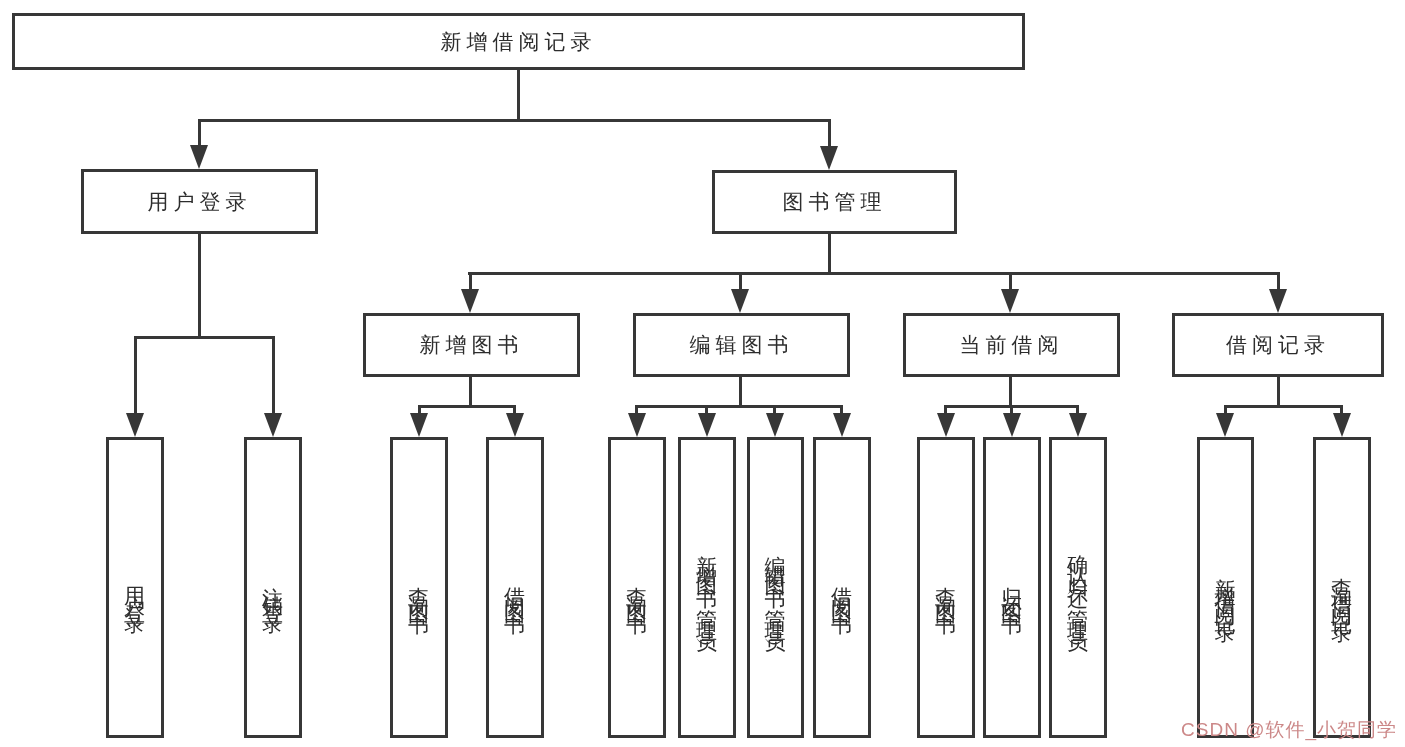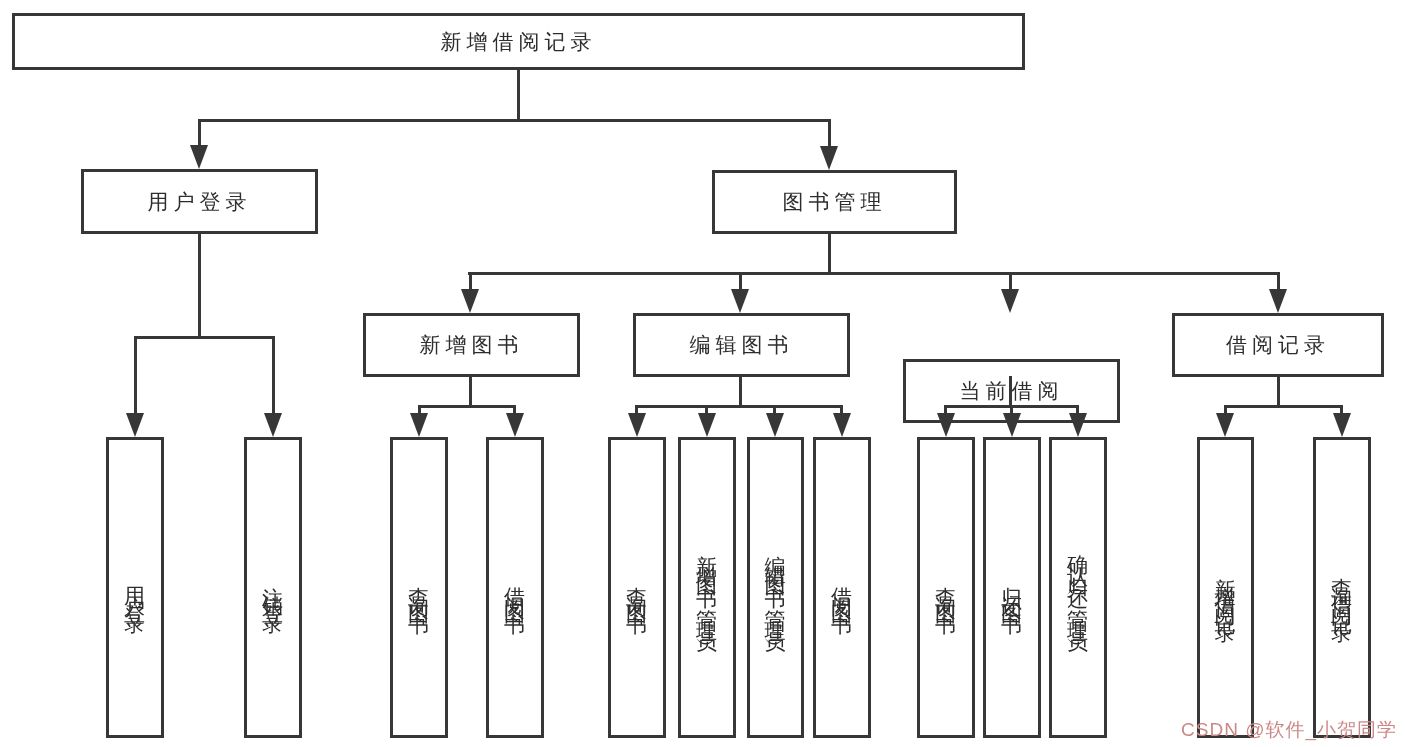--- a/index.html
+++ b/index.html
@@ -90,21 +90,21 @@
   <div class="arrow" style="left:731px;top:289px;"></div>
   <div class="arrow" style="left:1001px;top:289px;"></div>
   <div class="arrow" style="left:1269px;top:289px;"></div>
 
   <div class="node" style="left:363px;top:313px;width:217px;height:64px;">
     <span>新增图书</span>
   </div>
   <div class="node" style="left:633px;top:313px;width:217px;height:64px;">
     <span>编辑图书</span>
   </div>
-  <div class="node" style="left:903px;top:313px;width:217px;height:64px;margin-top:46px;">
+  <div class="node" style="left:903px;top:313px;width:217px;height:64px;">
     <span>当前借阅</span>
   </div>
   <div class="node" style="left:1172px;top:313px;width:212px;height:64px;">
     <span>借阅记录</span>
   </div>
 
   <div class="vl" style="left:469px;top:376px;height:31px;"></div>
   <div class="vl" style="left:739px;top:376px;height:31px;"></div>
   <div class="vl" style="left:1009px;top:376px;height:31px;"></div>
   <div class="vl" style="left:1277px;top:376px;height:31px;"></div>

